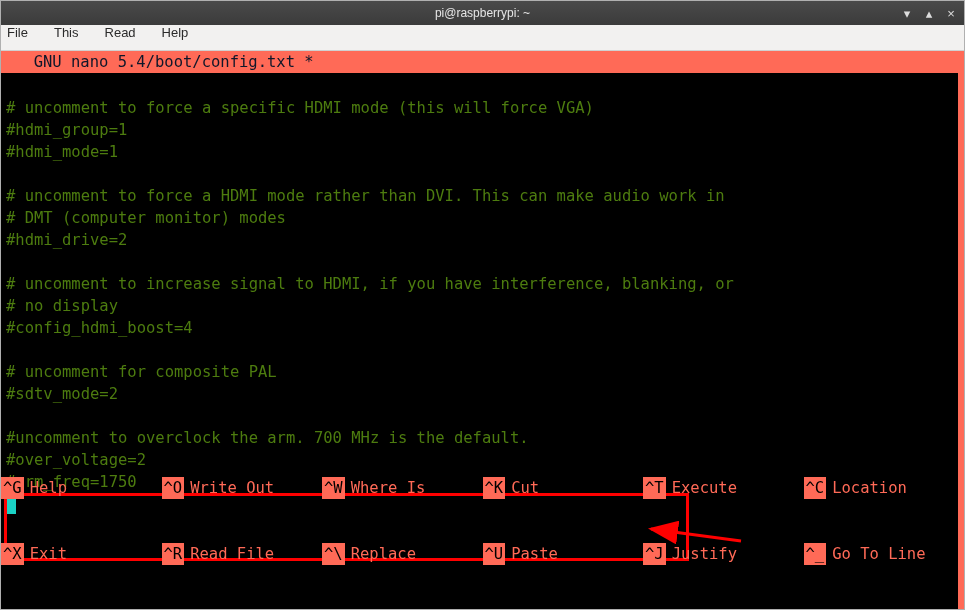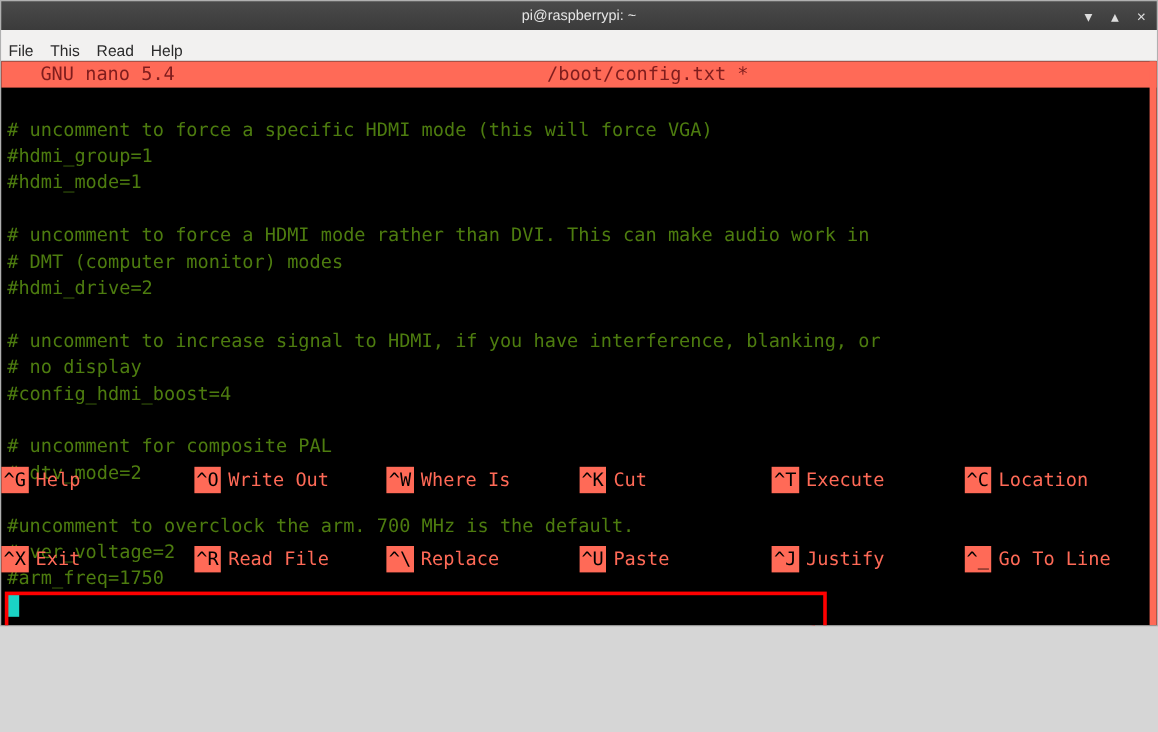--- a/index.html
+++ b/index.html
@@ -1,21 +1,21 @@
 <!DOCTYPE html>
 <html><head>
 <meta charset="utf-8">
 <style>
   * { box-sizing: border-box; margin: 0; padding: 0; }
   html, body { width: 965px; height: 610px; overflow: hidden; font-family: sans-serif; }
   body { background: #d6d6d6; }
 
   .window {
     width: 965px;
-    height: 522px;
+    height: 610px;
     background: #e8e8e7;
     display: flex;
     flex-direction: column;
     border: 1px solid #b0b0b0;
   }
 
   
   .titlebar {
     height: 24px;
     background: linear-gradient(#4a4a4a, #3b3b3b);
@@ -42,50 +42,50 @@
     cursor: pointer;
     width: 14px; text-align: center;
   }
 
   
   .menubar {
     height: 26px;
     background: #f2f1f0;
     border-bottom: 1px solid #d0d0d0;
     display: flex;
-    align-items: flex-end;
+    align-items: flex-start;
     padding: 0 6px;
     font-size: 13px;
     color: #2b2b2b;
-    gap: 14px;
+    gap: 26px;
   }
   .menubar span { cursor: pointer; }
 
   
   .terminal {
     flex: 1;
     background: #000;
     font-family: "DejaVu Sans Mono", "Liberation Mono", monospace;
     font-size: 15.5px;
     line-height: 22px;
     color: #17d6c7;
     position: relative;
     padding: 0;
     overflow: hidden;
   }
 
   .nano-header {
     background: #ff6a57;
-    color: #7f1d1d;
+    color: #0f172a;
     white-space: pre;
     height: 22px;
     display: flex;
   }
   .nano-header .left { padding-left: 14px; flex: 0 0 auto; }
-  .nano-header .center { flex: 1; text-align: center; }
+  .nano-header .center { flex: 1; text-align: left; }
   .nano-header .right { flex: 0 0 30px; }
 
   .file-content {
     white-space: pre;
     color: #4d7c0f;
     padding: 2px 0 0 5px;
   }
 
   .cursor {
     display: inline-block;

